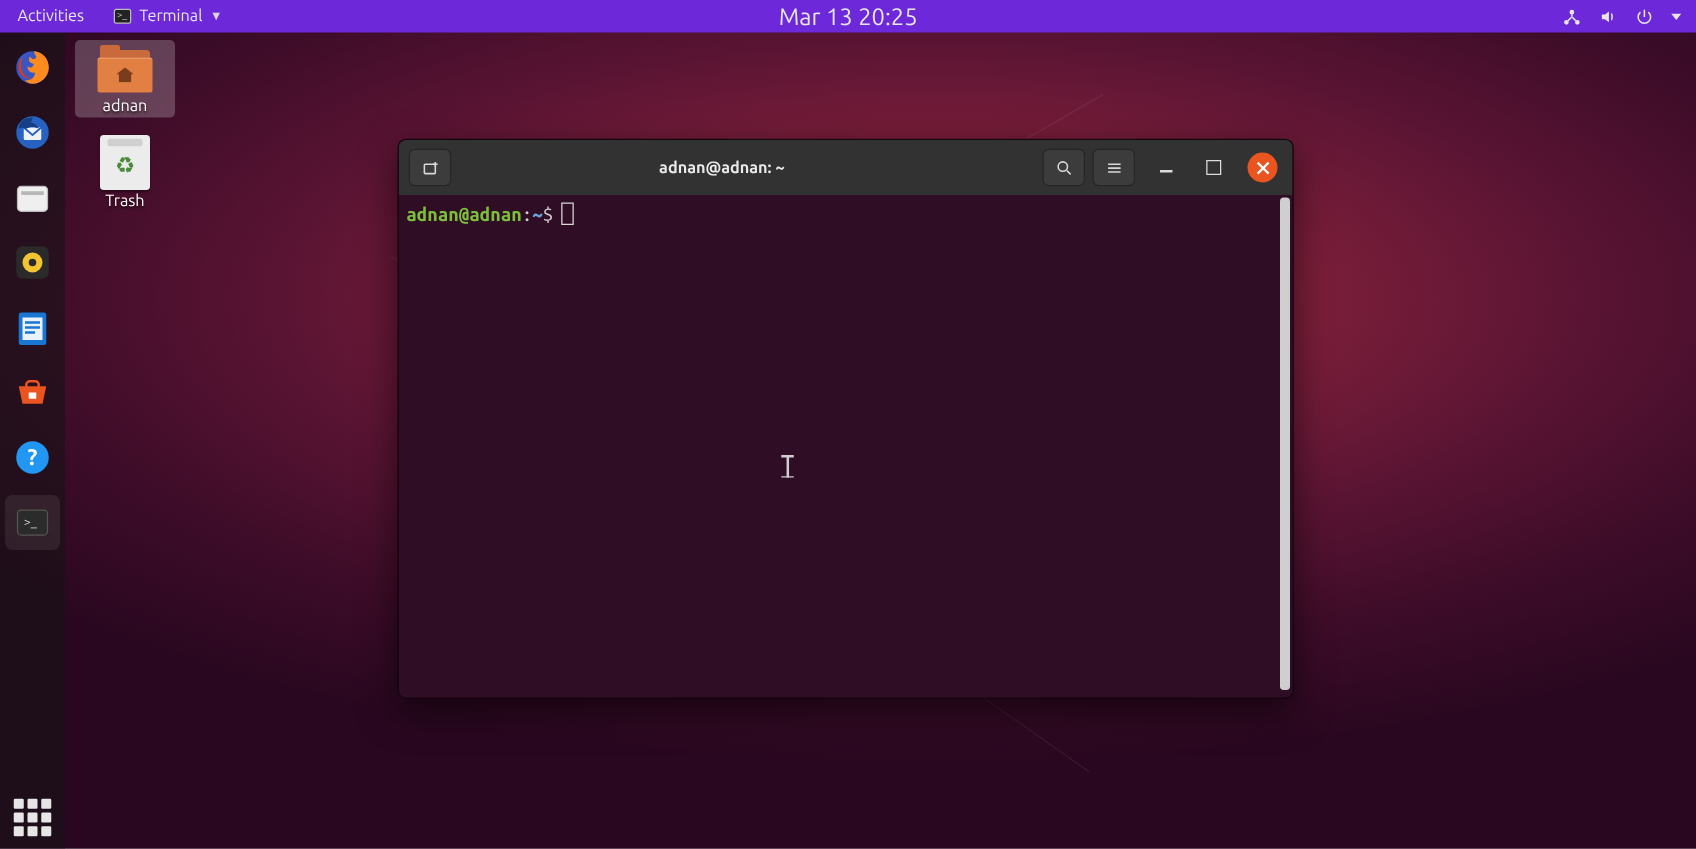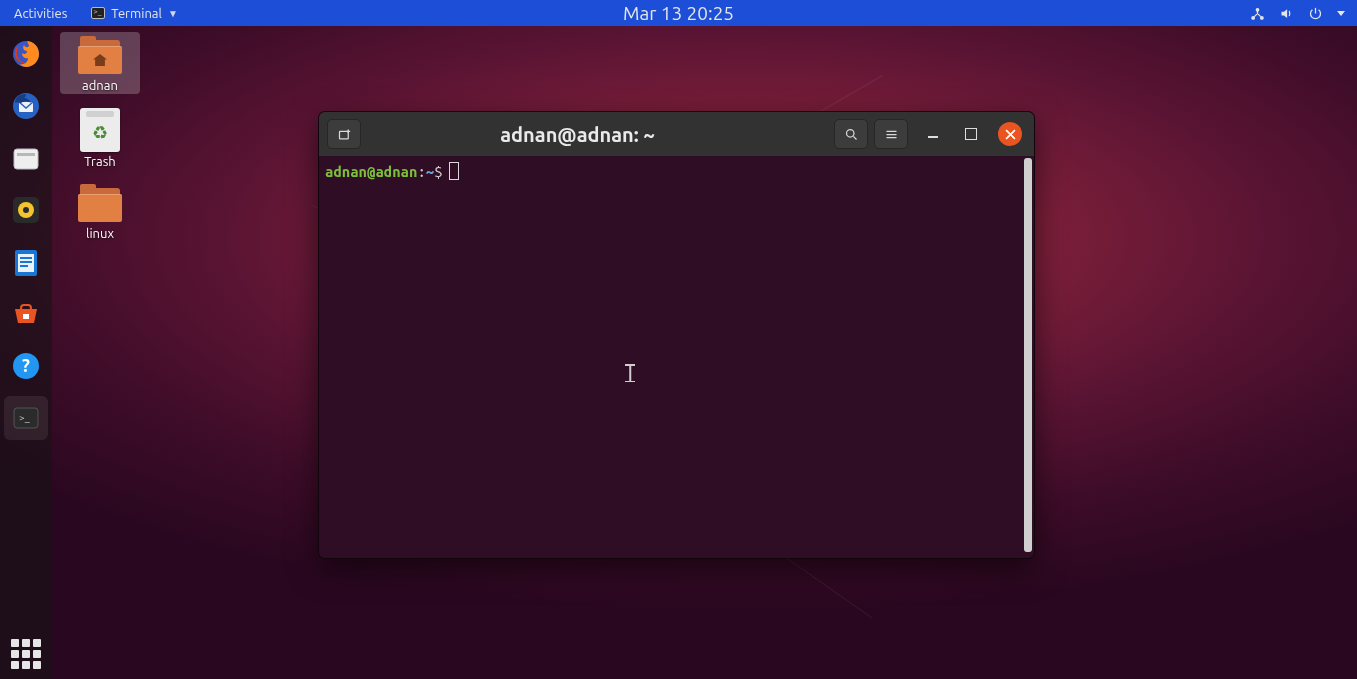--- a/index.html
+++ b/index.html
@@ -6,21 +6,21 @@
   html, body { width: 1357px; height: 679px; overflow: hidden; font-family: Ubuntu, "Segoe UI", sans-serif; }
   body {
     background: radial-gradient(ellipse 70% 55% at 55% 35%, #a02a48 0%, #7d1f3a 30%, #5a1433 55%, #3d0c28 78%, #2a0720 100%);
     position: relative;
     color: #e6e6e6;
   }
 
   
   .topbar {
     position: absolute; top: 0; left: 0; right: 0; height: 26px;
-    background: #1d4ed8; color: #e6e6e6; display: flex; align-items: center;
+    background: #6d28d9; color: #e6e6e6; display: flex; align-items: center;
     font-size: 13px; z-index: 50; text-align: right;
   }
   .topbar .left { display: flex; align-items: center; height: 100%; }
   .topbar .activities { padding: 0 14px; height: 100%; display: flex; align-items: center; cursor: pointer; }
   .topbar .appmenu { display: flex; align-items: center; gap: 6px; padding: 0 10px; height: 100%; cursor: pointer; }
   .topbar .appmenu .term-mini {
     width: 14px; height: 12px; border: 1px solid #bdbdbd; border-radius: 2px; position: relative; background: #222;
   }
   .topbar .appmenu .term-mini::before { content:">_"; position:absolute; left:1px; top:-2px; font-size:8px; color:#bdbdbd; line-height:12px; }
   .topbar .appmenu .chev { font-size: 10px; opacity: .9; }
@@ -60,21 +60,21 @@
 
   
   .win {
     position:absolute; left:318px; top:111px; width:717px; height:448px;
     background:#2e0d23; border-radius:7px; box-shadow:0 10px 30px rgba(0,0,0,.55); overflow:hidden;
     z-index:45; border:1px solid rgba(0,0,0,.6);
   }
   .titlebar { height:44px; background:#323232; display:flex; align-items:center; padding:0 8px; gap:6px; }
   .tb-btn { width:34px; height:30px; border-radius:5px; background:#3c3c3c; border:1px solid #262626; display:flex; align-items:center; justify-content:center; cursor:pointer; color:#ddd; }
   .tb-btn svg{width:15px;height:15px;}
-  .wtitle { flex:1; text-align:center; font-size:20px; font-weight:600; color:#eaeaea; }
+  .wtitle { flex:1; text-align:center; font-size:13px; font-weight:600; color:#eaeaea; }
   .wtitle-inner{ display:inline-block; transform: translateX(-20px);}
   .win-controls{ display:flex; align-items:center; gap:16px; padding: 0 4px 0 8px;}
   .wc { width:22px; height:22px; display:flex; align-items:center; justify-content:center; cursor:pointer; color:#ddd;}
   .wc.min::before{content:"";display:block;width:10px;height:2px;background:#ddd; margin-top:6px;}
   .wc.max::before{content:"";display:block;width:10px;height:10px;border:1.5px solid #ddd;}
   .wc.close{ width:24px; height:24px; border-radius:50%; background:#e95420; color:#fff; font-weight:bold;}
   .wc.close svg{width:11px;height:11px;}
   .term-body{ position:absolute; left:0; right:0; top:44px; bottom:0; background:#2f0d24; font-family:"Ubuntu Mono","DejaVu Sans Mono",monospace; font-size:15px; }
   .term-line{ padding:6px 8px 0 6px; display:flex; align-items:center; gap:0;}
   .pu{ color:#7bbf3a; font-weight:bold;}
@@ -214,28 +214,20 @@
         <div class="front"></div>
       </div>
     <div class="label">adnan</div>
   </div>
   <div class="dicon">
     <div class="trash-ico">
         <span class="recycle">♻</span>
       </div>
     <div class="label">Trash</div>
   </div>
-  <div class="dicon">
-    <div class="folder">
-        <div class="tab"></div>
-        <div class="back"></div>
-        <div class="front"></div>
-      </div>
-    <div class="label">linux</div>
-  </div>
 </div>
 
 <div class="wp-line" style="left:300px; top:260px; width:260px; transform:rotate(25deg);"></div>
 <div class="wp-line" style="left:640px; top:140px; width:260px; transform:rotate(-30deg);"></div>
 <div class="wp-line" style="left:690px; top:560px; width:200px; transform:rotate(35deg);"></div>
 
 <div class="win">
   <div class="titlebar">
     <div class="tb-btn">
       <svg viewBox="0 0 24 24" fill="none" stroke="#d8d8d8" stroke-width="2">

